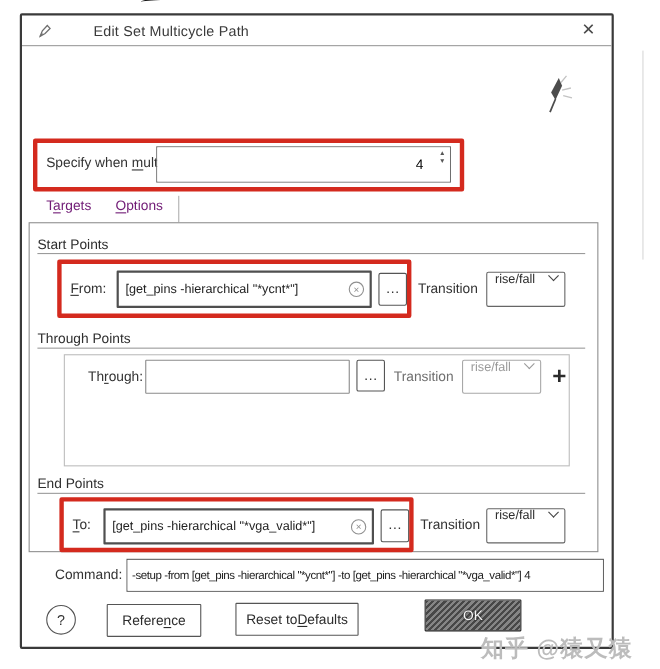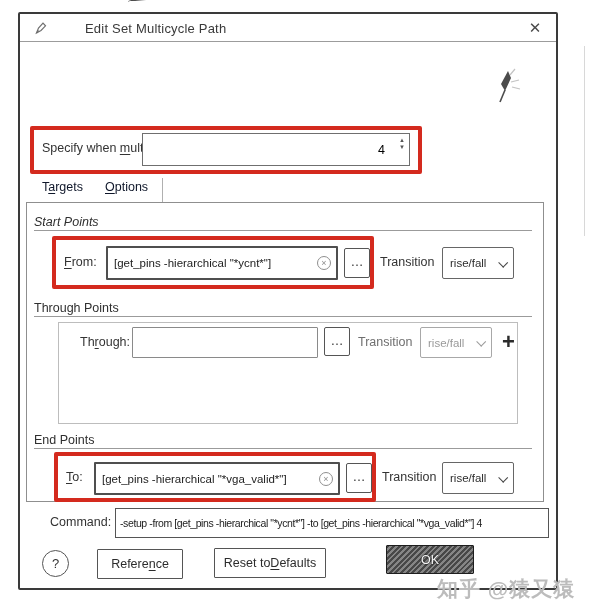--- a/index.html
+++ b/index.html
@@ -34,31 +34,31 @@
   .clear-ic { position:absolute; right:5px; top:50%; transform:translateY(-50%); width:14px; height:14px;
               border:1.2px solid #8f8f8f; border-radius:50%; color:#8f8f8f; font-size:9px; line-height:12px;
               text-align:center; }
 
   .spin-wrap { position:absolute; background:#fff; border:1.5px solid #6f6f6f; }
   .spin-wrap input { width:100%; height:100%; border:none; outline:none; text-align:right;
                      padding-right:24px; font-size:12.5px; font-family:"Liberation Sans",sans-serif; }
   .spin-btns { position:absolute; right:4px; top:3px; display:flex; flex-direction:column; gap:1px; }
   .spin-btns span { font-size:6px; line-height:6px; color:#555; }
 
-  .tab { position:absolute; font-size:12.5px; color:#0f172a; }
+  .tab { position:absolute; font-size:12.5px; color:#701a75; }
   .tabsep { position:absolute; left:142px; top:164px; height:24px; border-left:1px solid #b0b0b0; }
   .tabpanel { position:absolute; left:6px; top:188px; width:518px; height:300px; border:1px solid #8f8f8f; }
 
   .sec-title { position:absolute; font-size:12.5px; color:#2f2f2f; }
   .sec-line { position:absolute; border-top:1px solid #9b9b9b; }
 
   .dots-btn { position:absolute; width:26px; height:30px; border:1.5px solid #555; background:#fff;
               font-size:13px; color:#333; text-align:center; line-height:26px; border-radius:2px; }
   .dd { position:absolute; width:72px; height:32px; border:1.5px solid #666; background:#fff; border-radius:2px;
-        display:flex; align-items:center; justify-content:space-between; padding:0 7px; font-size:11.5px; color:#2d2d2d; }
+        display:flex; justify-content:space-between; padding:0 7px; font-size:11.5px; color:#2d2d2d; }
   .chev { width:7px; height:7px; border-right:1.7px solid #444; border-bottom:1.7px solid #444;
           transform:rotate(45deg) translateY(-1px); }
   .dd.dim { border-color:#a8a8a8; color:#9a9a9a; }
   .dd.dim .chev { border-color:#9a9a9a; }
 
   .through-panel { position:absolute; left:38px; top:308px; width:460px; height:102px; border:1px solid #bdbdbd; }
   .plus { position:absolute; font-size:22px; font-weight:bold; color:#2b2b2b; line-height:22px; }
 
   .cmd-field { position:absolute; left:95px; top:494px; width:434px; height:30px; border:1.5px solid #555; background:#fff; }
   .cmd-field input { width:100%; height:100%; border:none; outline:none; font-size:10.5px; letter-spacing:-0.4px;
@@ -109,21 +109,21 @@
       <span>▲</span>
       <span>▼</span>
     </span>
   </div>
 
   <span class="tab" style="left:22px; top:166px;"><span>T</span><span class="mn">a</span><span>rgets</span></span>
   <span class="tab" style="left:85px; top:166px;"><span></span><span class="mn">O</span><span>ptions</span></span>
   <div class="tabsep"></div>
   <div class="tabpanel"></div>
 
-  <span class="sec-title" style="left:14px; top:201px;font-style:italic;">Start Points</span>
+  <span class="sec-title" style="left:14px; top:201px;">Start Points</span>
   <div class="sec-line" style="left:14px; top:216px; width:498px;"></div>
 
   <div class="hl" style="left:32px; top:222px; width:322px; height:53px;"></div>
   <span class="lbl" style="left:44px; top:241px;"><span></span><span class="mn">F</span><span>rom:</span></span>
   <div class="tfield" style="left:86px; top:232px; width:232px; height:34px;">
     <input value="[get_pins -hierarchical &quot;*ycnt*&quot;]" style="">
     <span class="clear-ic">×</span>
   </div>
   <div class="dots-btn" style="left:324px; top:234px;">…</div>
   <span class="lbl" style="left:360px; top:241px;">Transition</span>

